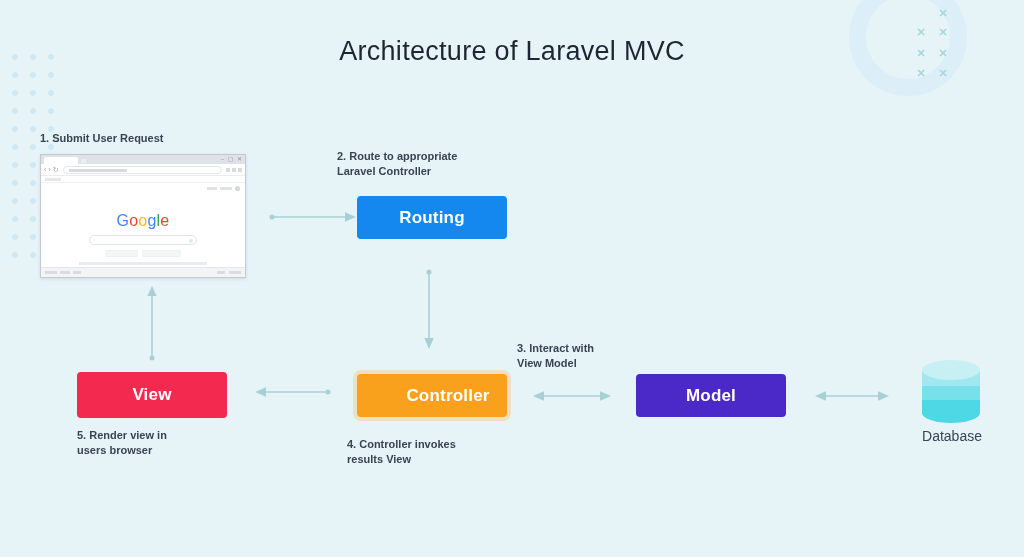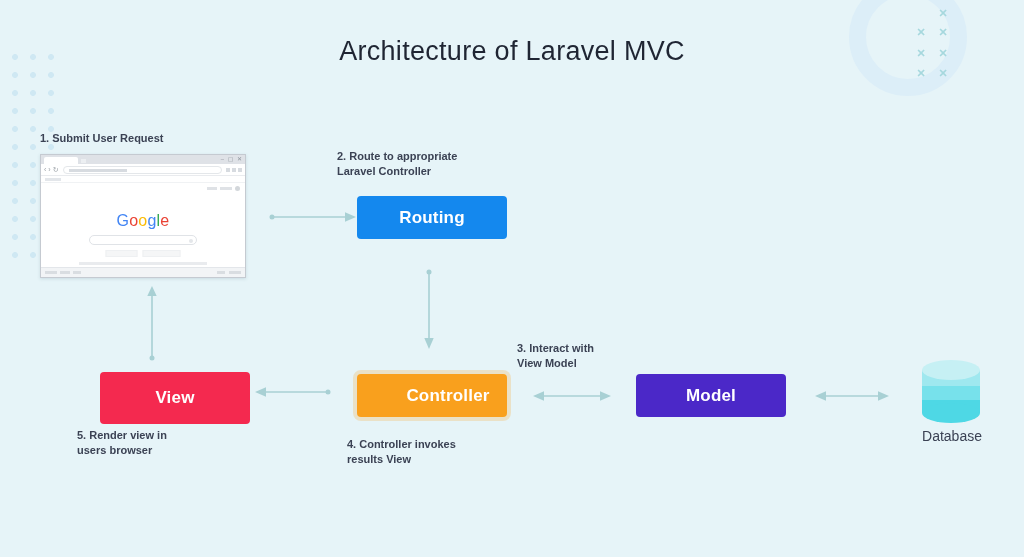--- a/index.html
+++ b/index.html
@@ -30,21 +30,21 @@
   #step2{left:337px;top:149px;width:190px;}
   #step3{left:517px;top:341px;width:112px;}
   #step4{left:347px;top:437px;width:170px;}
   #step5{left:77px;top:428px;width:150px;}
 
   
   .node{position:absolute;width:150px;height:43px;border-radius:4px;display:flex;
     align-items:center;justify-content:center;color:var(--node-text);
     font-size:17px;font-weight:700;letter-spacing:.2px;}
   #node-routing{left:357px;top:196px;background:var(--routing-bg);}
-  #node-view{left:77px;top:372px;height:52px;background:var(--view-bg);margin-left:23px;}
+  #node-view{left:77px;top:372px;height:46px;background:var(--view-bg);}
   #node-controller{left:357px;top:374px;background:var(--controller-bg);
     box-shadow:0 0 0 4px rgba(249,160,29,.22);padding-left:32px;}
   #node-model{left:636px;top:374px;background:var(--model-bg);}
 
   
   svg.arrows{position:absolute;left:0;top:0;pointer-events:none;}
   .arrow-line{stroke:var(--arrow);stroke-width:1.6;fill:none;}
   .arrow-head{fill:var(--arrow);stroke:none;}
   .arrow-dot{fill:var(--arrow);stroke:none;}
 

